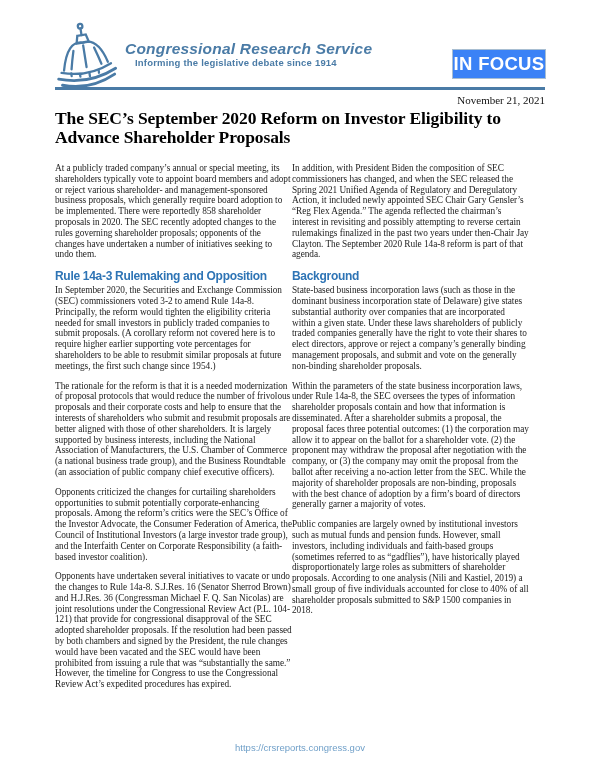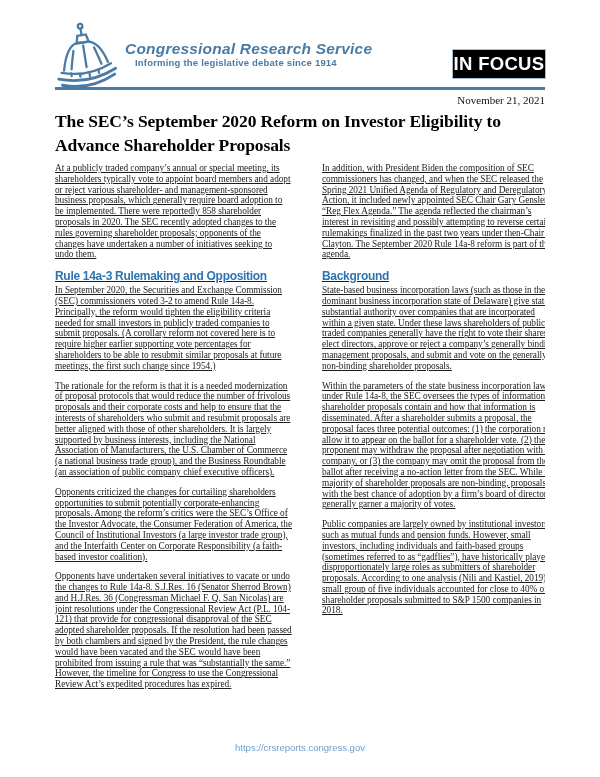--- a/index.html
+++ b/index.html
@@ -14,38 +14,38 @@
   .org-name {
     font-family:"Liberation Sans", sans-serif; font-style:italic; font-weight:bold;
     font-size:15.5px; line-height:17px; color:#4a7ba6; letter-spacing:0.2px;
   }
   .tagline {
     font-family:"Liberation Sans", sans-serif; font-weight:bold;
     font-size:9.5px; line-height:12px; color:#4a7ba6; letter-spacing:0.2px;padding-left:10px;
   }
   .badge {
     position:absolute; left:453px; top:50px; width:92px; height:28px;
-    background:#000000; color:#ffffff; display:flex; align-items:center; justify-content:center;
+    background:#3b82f6; color:#ffffff; display:flex; align-items:center; justify-content:center;
     font-family:"Liberation Sans", sans-serif; font-weight:bold; font-size:18.5px;
     letter-spacing:0.3px; box-shadow:0 0 0 1px #a8bed2;
   }
   .header-rule { position:absolute; left:55px; top:87px; width:490px; height:2.5px; background:#4a7ba6; }
   
   .date {
     position:absolute; right:55px; top:94px; font-size:11px; color:#111111; text-align:right;
   }
   .doc-title {
     position:absolute; left:55px; top:109px; width:492px; margin:0;
-    font-size:17.5px; line-height:24px; font-weight:bold; color:#000000;
+    font-size:17.5px; line-height:19px; font-weight:bold; color:#000000;
     letter-spacing:-0.1px;
   }
   
   .columns {
     position:absolute; left:55px; top:163px; width:490px; height:577px;
-    overflow:hidden; display:flex; gap:30px;text-decoration:underline;
+    overflow:hidden; display:flex; gap:0;
   }
   .col { width:237px; flex:0 0 237px; }
   .col p {
     margin:0 0 9px 0; font-size:9.3px; line-height:10.8px;
     letter-spacing:-0.05px; text-align:left; color:#1c1c1c;
   }
   .col h2 {
     margin:3px 0 2px 0; font-family:"Liberation Sans", sans-serif; font-weight:bold;
     font-size:12px; line-height:14px; color:#2e74b5; letter-spacing:-0.3px; white-space:nowrap;
   }

